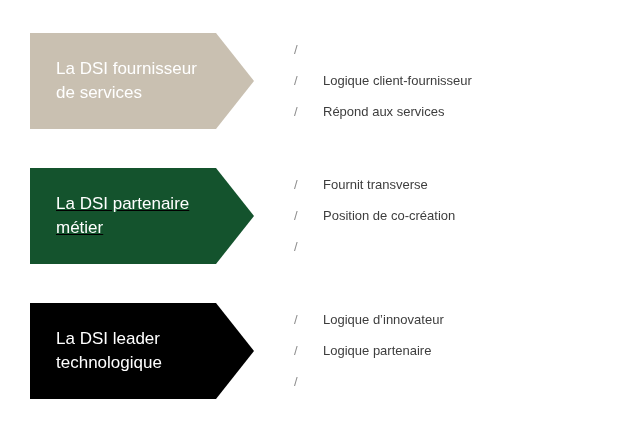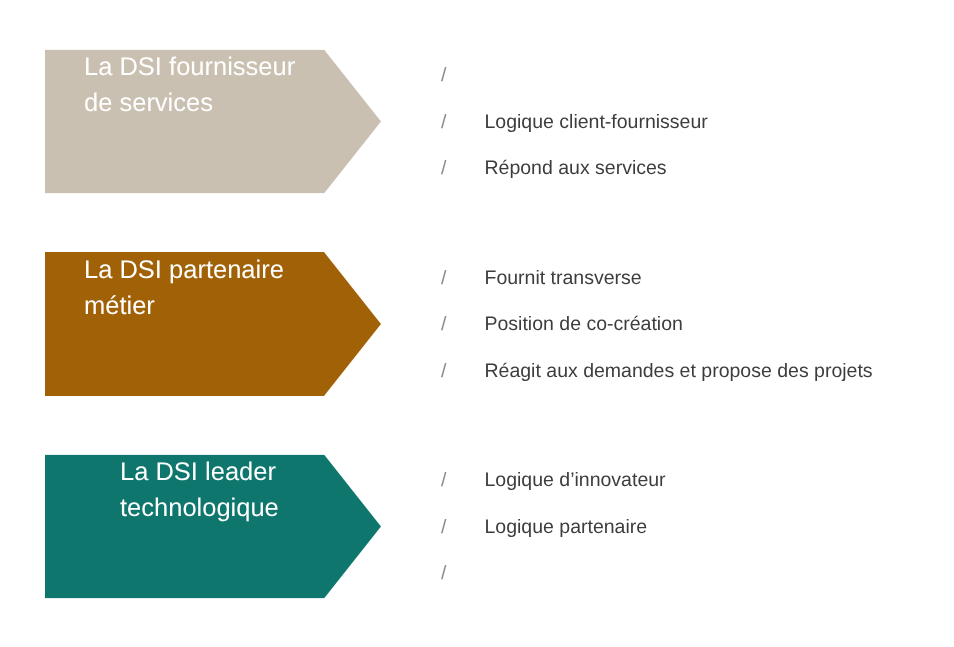--- a/index.html
+++ b/index.html
@@ -18,21 +18,21 @@
     align-items: center;
     margin-bottom: 39px;
   }
   .row:last-child { margin-bottom: 0; }
   .arrow {
     position: relative;
     width: 224px;
     height: 96px;
     flex-shrink: 0;
     display: flex;
-    align-items: flex-start;
+    align-items: center;
     clip-path: polygon(0 0, calc(100% - 38px) 0, 100% 50%, calc(100% - 38px) 100%, 0 100%);
   }
   .arrow-label {
     color: #ffffff;
     font-size: 17px;
     line-height: 1.42;
     padding: 0 52px 0 26px;
   }
   .items {
     list-style: none;
@@ -75,41 +75,40 @@
         <span>Logique client-fournisseur</span>
       </li>
       <li class="item">
         <span class="slash">/</span>
         <span>Répond aux services</span>
       </li>
     </ul>
   </div>
 
   <div class="row">
-    <div class="arrow" style="background: #a16207;">
+    <div class="arrow" style="background: #14532d; text-decoration: underline;">
       <span class="arrow-label">La DSI partenaire métier</span>
     </div>
     <ul class="items">
       <li class="item">
         <span class="slash">/</span>
         <span>Fournit transverse</span>
       </li>
       <li class="item">
         <span class="slash">/</span>
         <span>Position de co-création</span>
       </li>
       <li class="item">
         <span class="slash">/</span>
-        <span>Réagit aux demandes et propose des projets</span>
       </li>
     </ul>
   </div>
 
   <div class="row">
-    <div class="arrow" style="background: #0f766e; padding-left: 24px;">
+    <div class="arrow" style="background: #000000;">
       <span class="arrow-label">La DSI leader technologique</span>
     </div>
     <ul class="items">
       <li class="item">
         <span class="slash">/</span>
         <span>Logique d’innovateur</span>
       </li>
       <li class="item">
         <span class="slash">/</span>
         <span>Logique partenaire</span>

